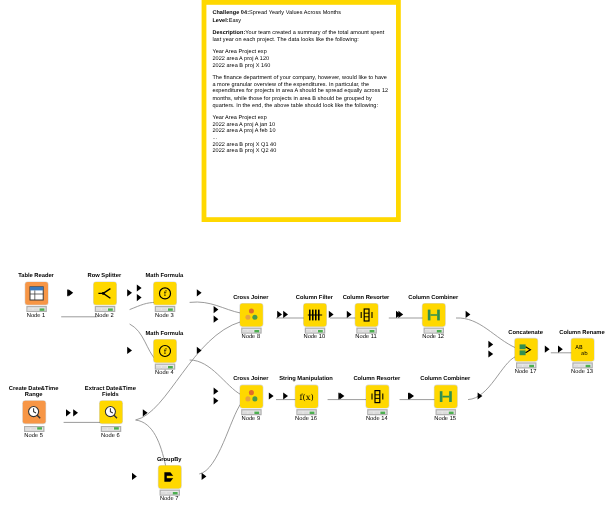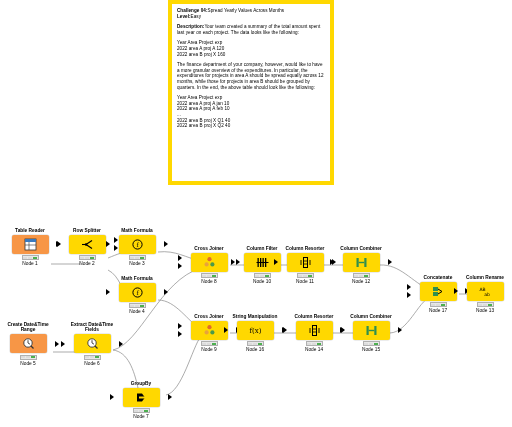--- a/index.html
+++ b/index.html
@@ -50,21 +50,21 @@
   }
   .node-body{
     position:relative;
     width:52px;
     height:20px;
     display:flex;
     align-items:center;
     justify-content:center;
   }
   .node-icon{
-    width:37px;height:19px;
+    width:19px;height:19px;
     border-radius:2px;
     display:flex;align-items:center;justify-content:center;
     position:relative;
     box-shadow:0 0 0 0.5px rgba(0,0,0,.15);
   }
   .node-icon.yellow{background:#ffd800;}
   .node-icon.orange{background:#f79646;}
   .node-icon svg{display:block;}
   .port{
     position:absolute;

